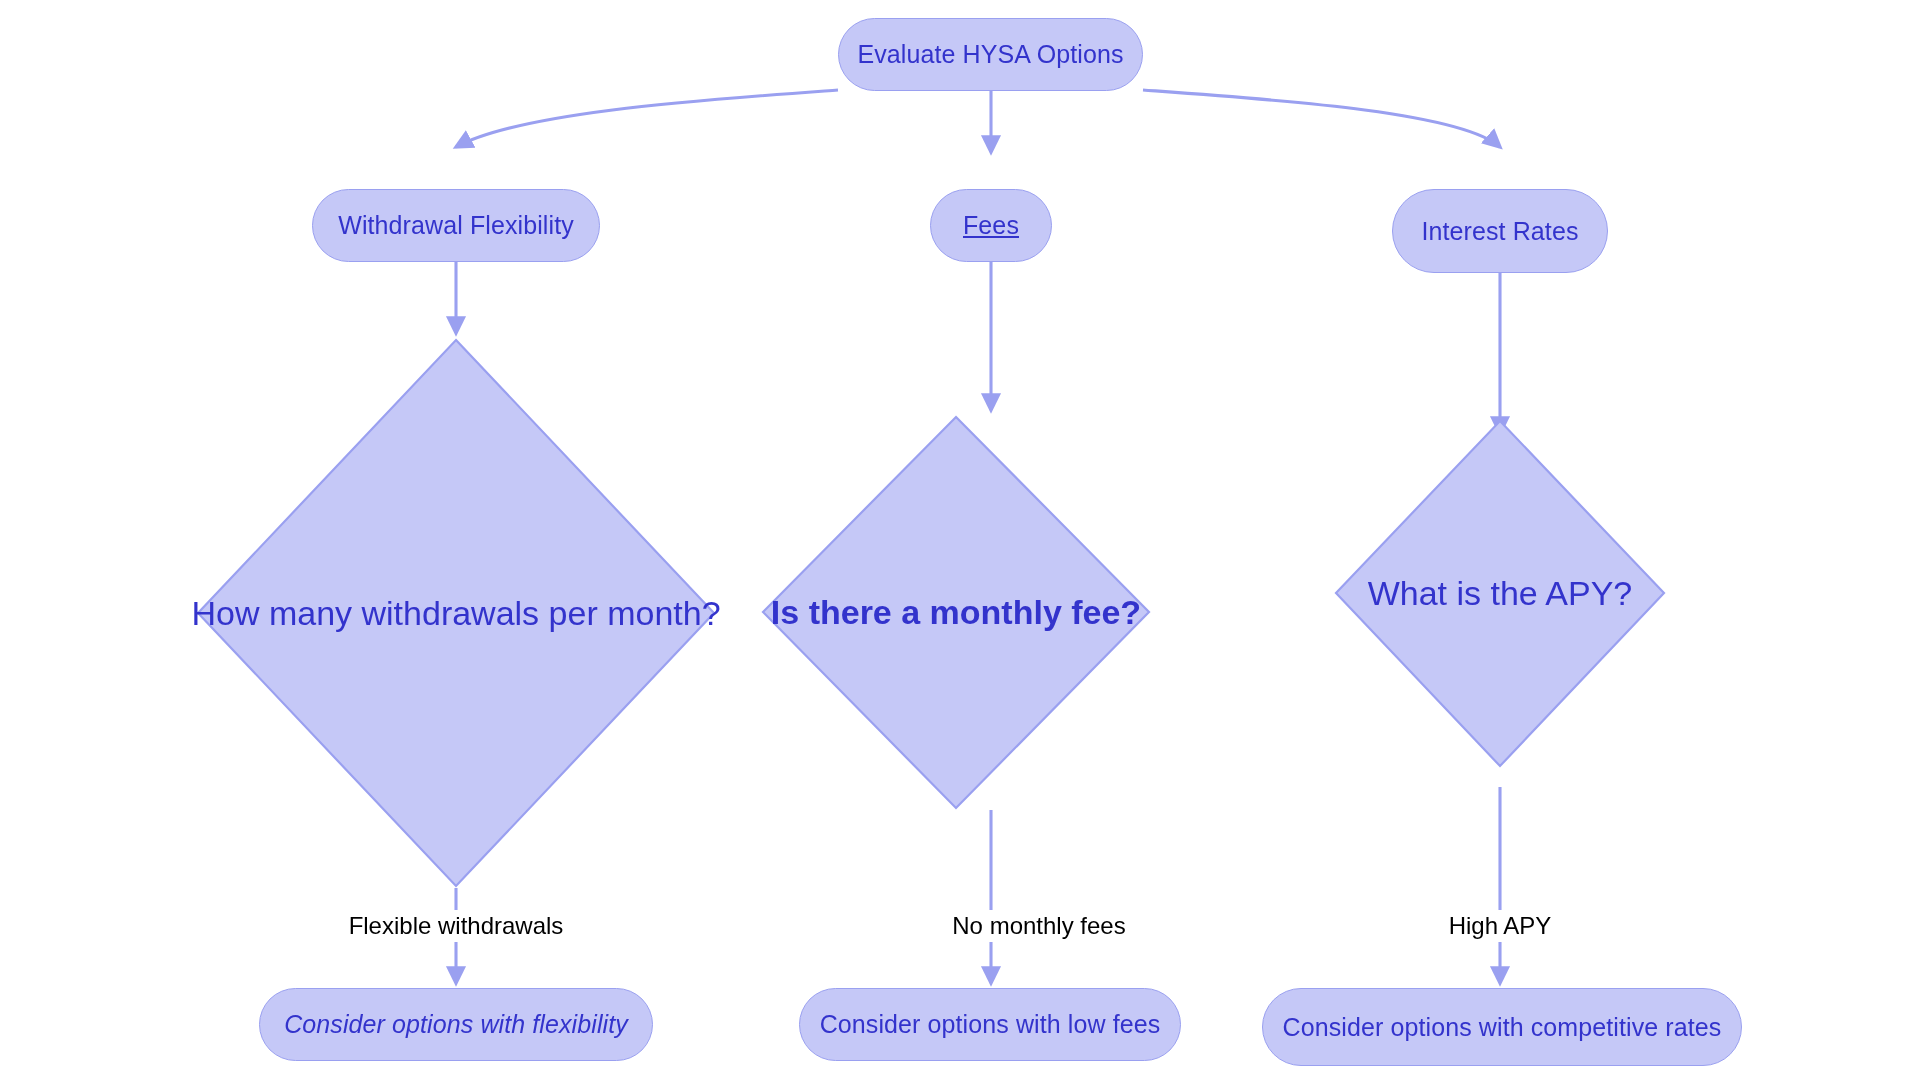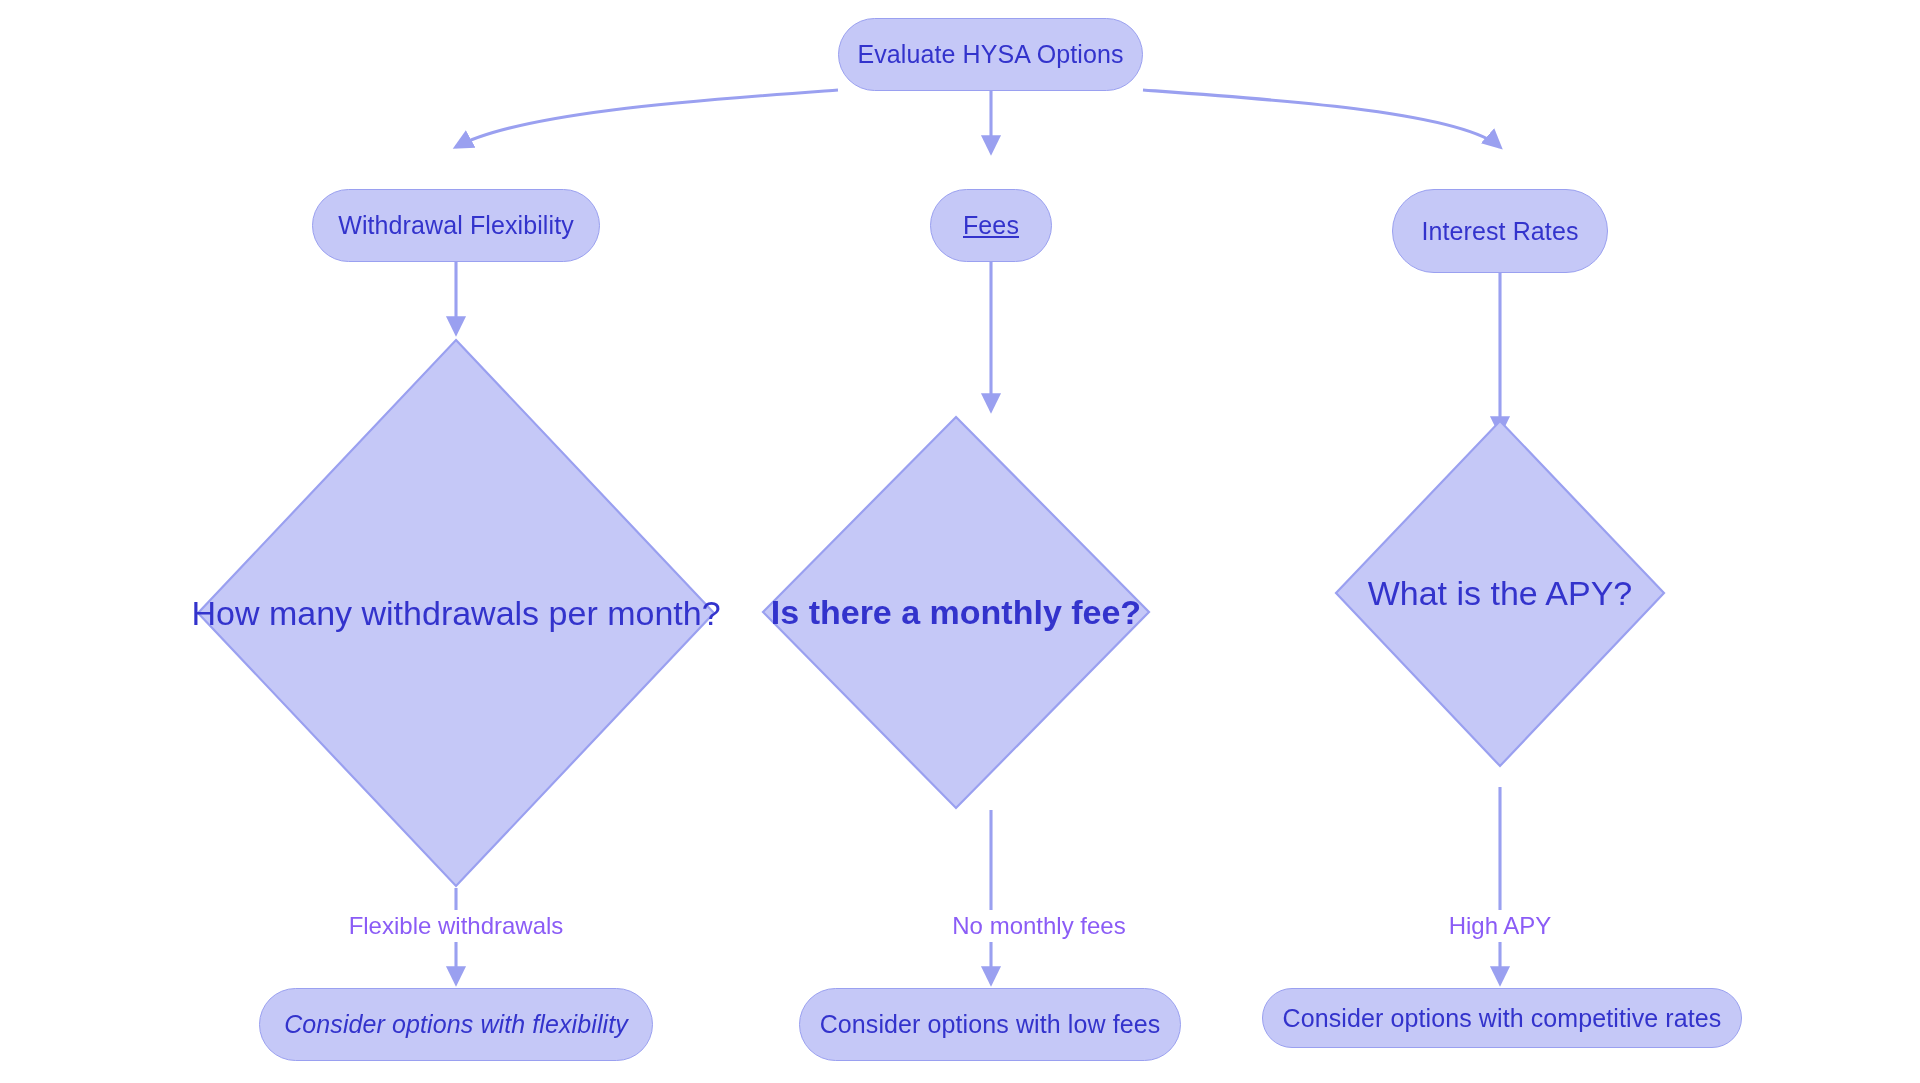--- a/index.html
+++ b/index.html
@@ -69,21 +69,21 @@
     color: #3333cc;
     font-size: 34px;
     white-space: nowrap;
   }
 
   
   .edge-label {
     position: absolute;
     transform: translate(-50%, -50%);
     background: #ffffff;
-    color: #8b5cf6;
+    color: #000000;
     font-size: 24px;
     white-space: nowrap;
     padding: 2px 7px;
     z-index: 4;
   }
 </style>
 </head>
 <body>
 
 <div id="canvas">
@@ -158,17 +158,17 @@
   <div class="edge-label" style="left:1500px; top:926px;">High APY</div>
 
   <div class="node" style="left:259px; top:988px; width:394px; height:73px;font-style:italic;">
     <span>Consider options with flexibility</span>
   </div>
 
   <div class="node" style="left:799px; top:988px; width:382px; height:73px;">
     <span>Consider options with low fees</span>
   </div>
 
-  <div class="node" style="left:1262px; top:988px; width:480px; height:60px;">
+  <div class="node" style="left:1262px; top:988px; width:480px; height:78px;">
     <span>Consider options with competitive rates</span>
   </div>
 
 </div>
 
 </body></html>

